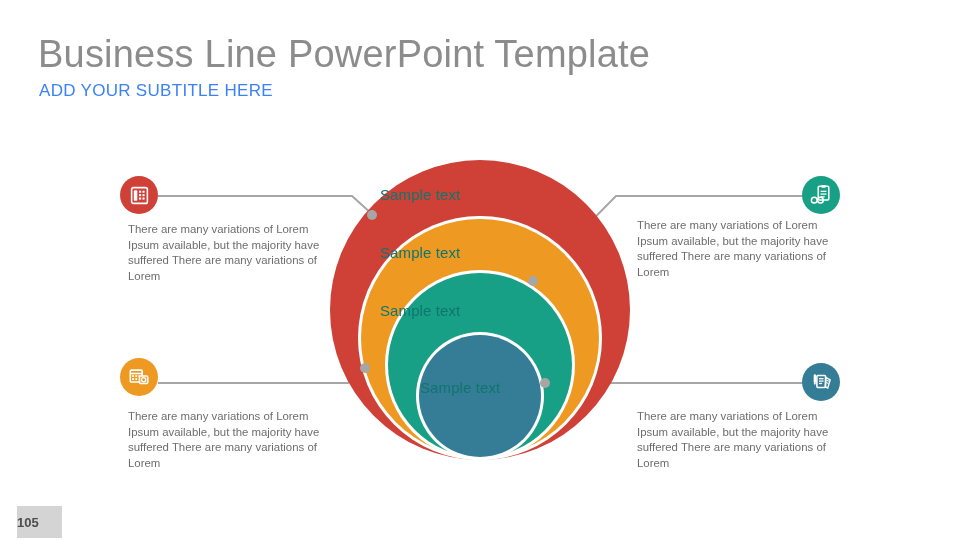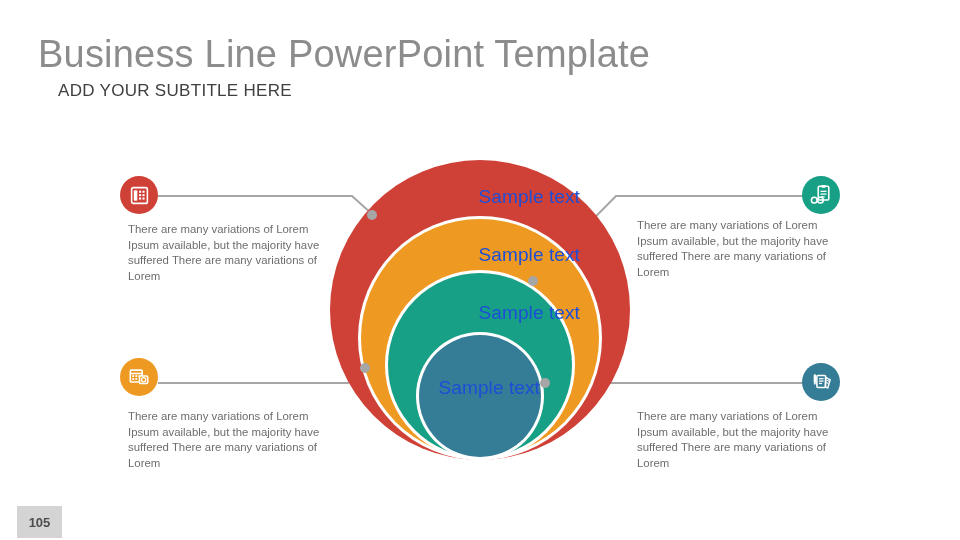--- a/index.html
+++ b/index.html
@@ -34,41 +34,40 @@
     color: #8c8c8c;
     letter-spacing: 0.2px;
     white-space: nowrap;
   }
   #subtitle {
     position: absolute;
     left: 39px;
     top: 81px;
     font-size: 17px;
     font-weight: normal;
-    color: #404040;
+    color: #3b82f6;
     letter-spacing: 0.3px;
     white-space: nowrap;
-    margin-left: 19px;
   }
 
   
   #diagram {
     position: absolute;
     left: 0;
     top: 0;
     width: 960px;
     height: 540px;
   }
 
   
   .ring-label {
     position: absolute;
-    color: #1d4ed8;
-    font-size: 19px;
-    text-align: right;
+    color: #0f766e;
+    font-size: 15px;
+    text-align: left;
     white-space: nowrap;
     letter-spacing: 0.1px;
   }
   #ring-label-1 { left: 380px; top: 186px; width: 200px; }
   #ring-label-2 { left: 380px; top: 244px; width: 200px; }
   #ring-label-3 { left: 380px; top: 302px; width: 200px; }
   #ring-label-4 {
     left: 420px; top: 379px; width: 120px;
     line-height: 17px; white-space: normal;
   }
@@ -105,21 +104,20 @@
   
   #page-badge {
     position: absolute;
     left: 17px;
     top: 506px;
     width: 45px;
     height: 32px;
     background: #d4d4d4;
     display: flex;
     align-items: center;
-    justify-content: center;
     font-size: 13px;
     color: #4d4d4d;
     font-weight: bold;
   }
 </style>
 </head>
 <body>
 
 <div id="slide">
 

